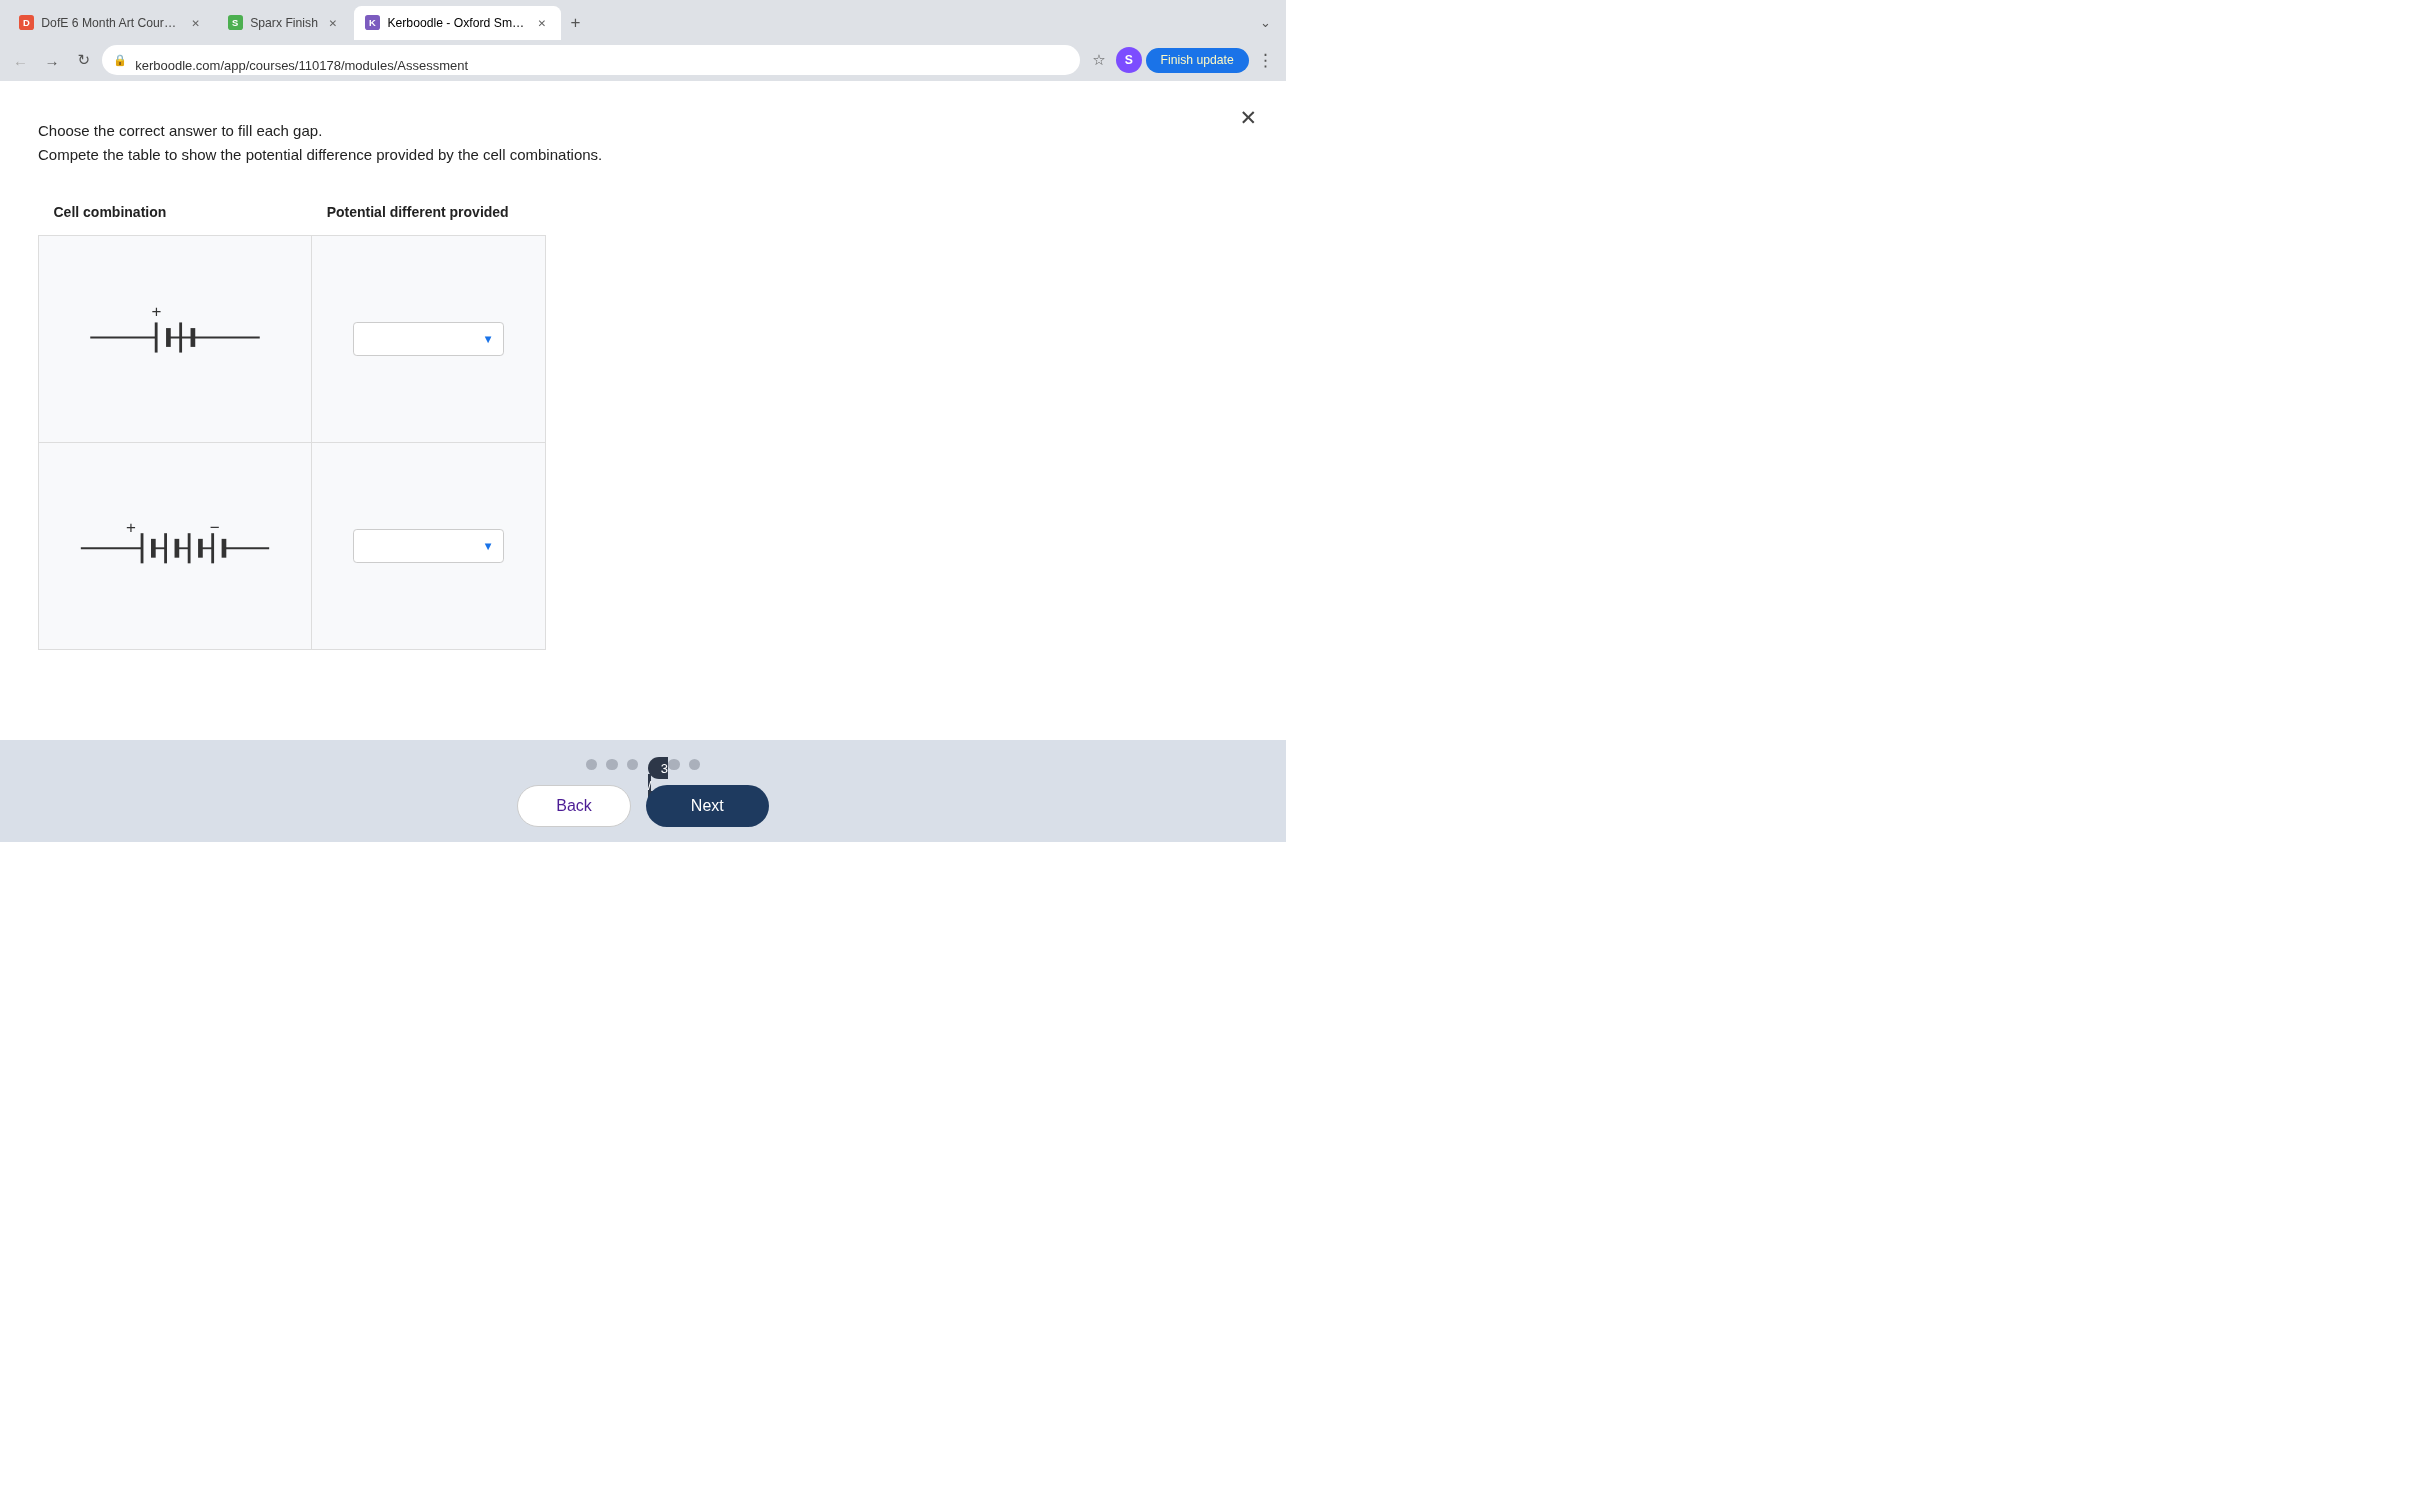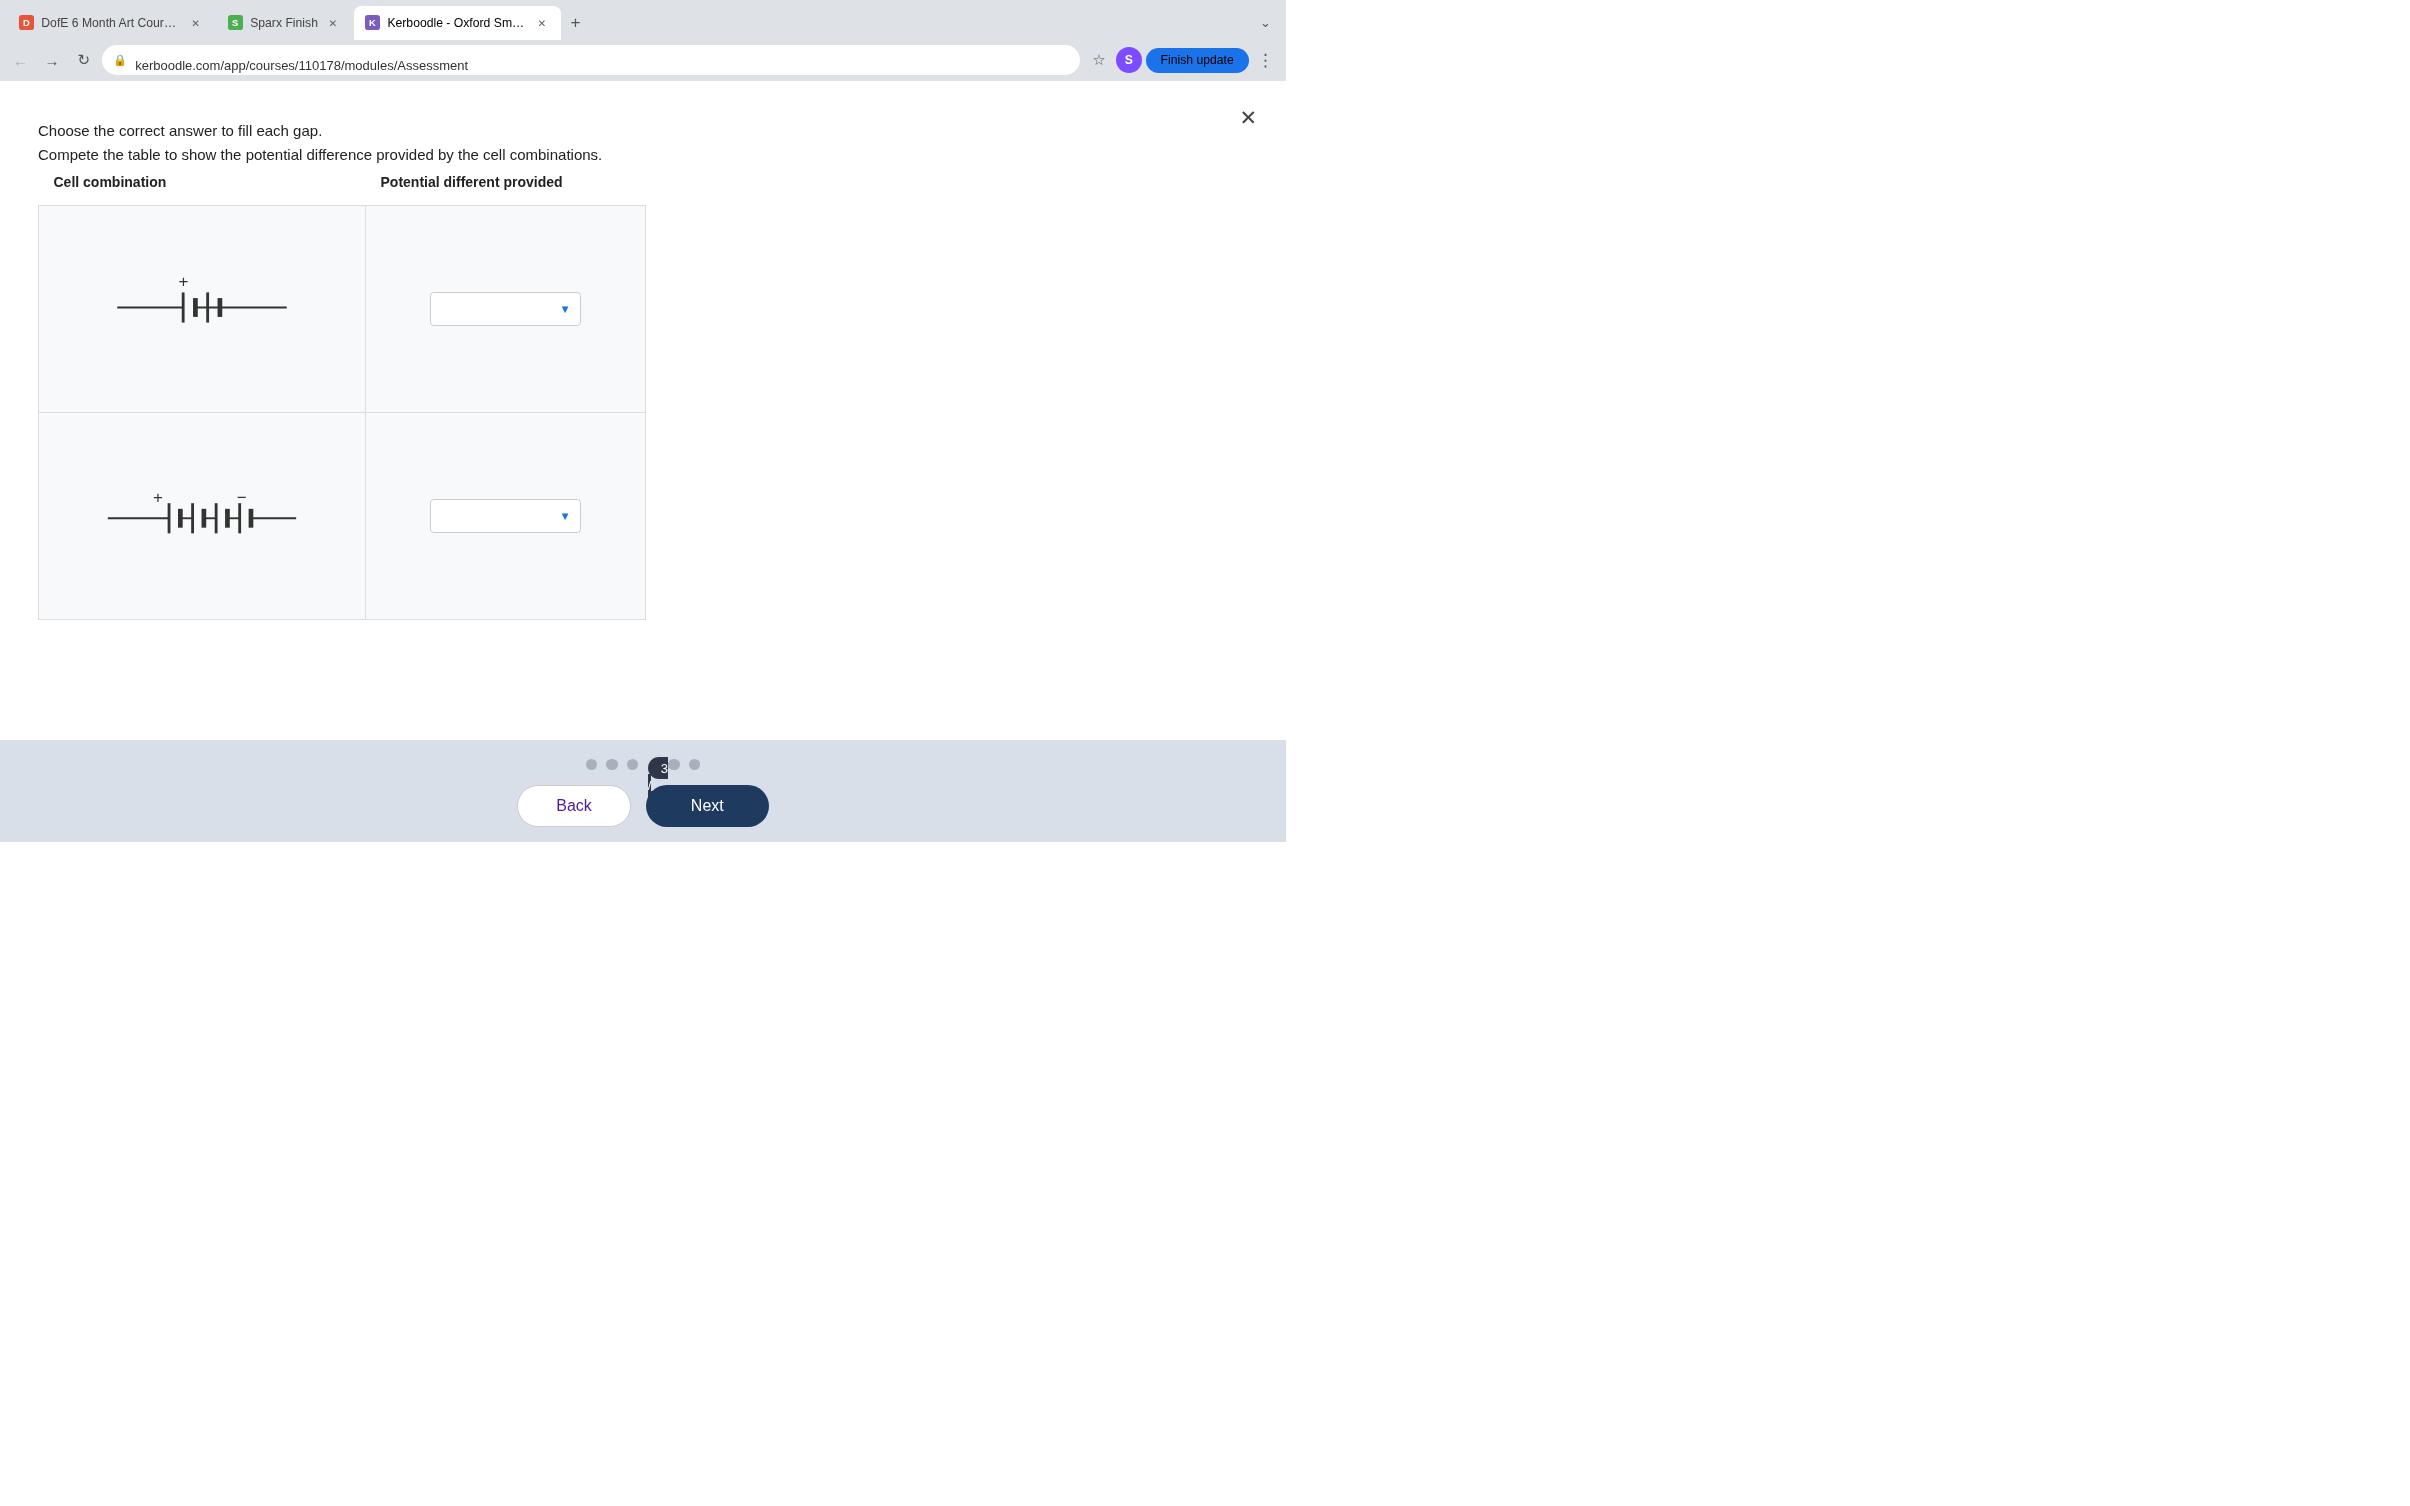--- a/index.html
+++ b/index.html
@@ -149,21 +149,21 @@
       color: #fff;
       display: flex;
       align-items: center;
       justify-content: center;
       font-size: 12.2px;
       font-weight: bold;
       cursor: pointer;
     }
     .finish-update-btn {
       background: #1a73e8;
-      color: #000000;
+      color: #fef9c3;
       border: none;
       border-radius: 19px;
       padding: 5.6px 15px;
       font-size: 12.2px;
       cursor: pointer;
       white-space: nowrap;
     }
     .menu-btn {
       width: 26px;
       height: 26px;
@@ -200,22 +200,23 @@
       cursor: pointer;
       width: 30px;
       height: 30px;
       display: flex;
       align-items: center;
       justify-content: center;
     }
 
     
     .cell-table {
+      margin-top: 30px;
       border-collapse: collapse;
-      width: 608px;
+      width: 508px;
       padding-left: 13px;
     }
     .cell-table th {
       font-weight: 600;
       font-size: 14px;
       padding: 7.5px 15px 15px 15px;
       text-align: left;
       color: #222;
     }
     .cell-table td {

